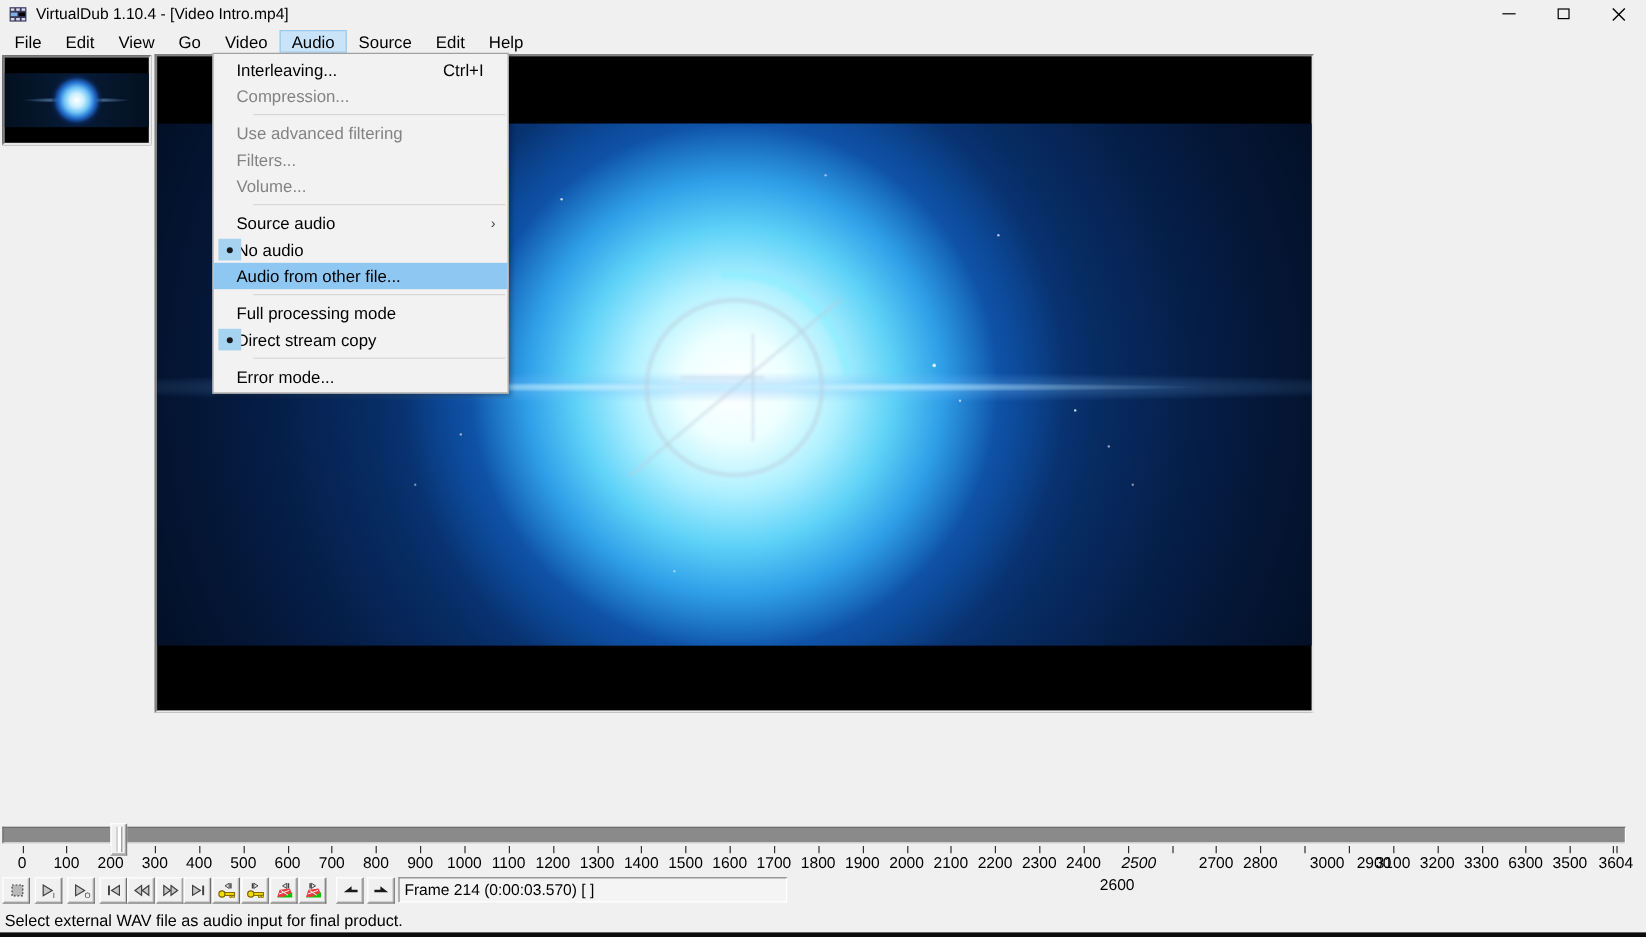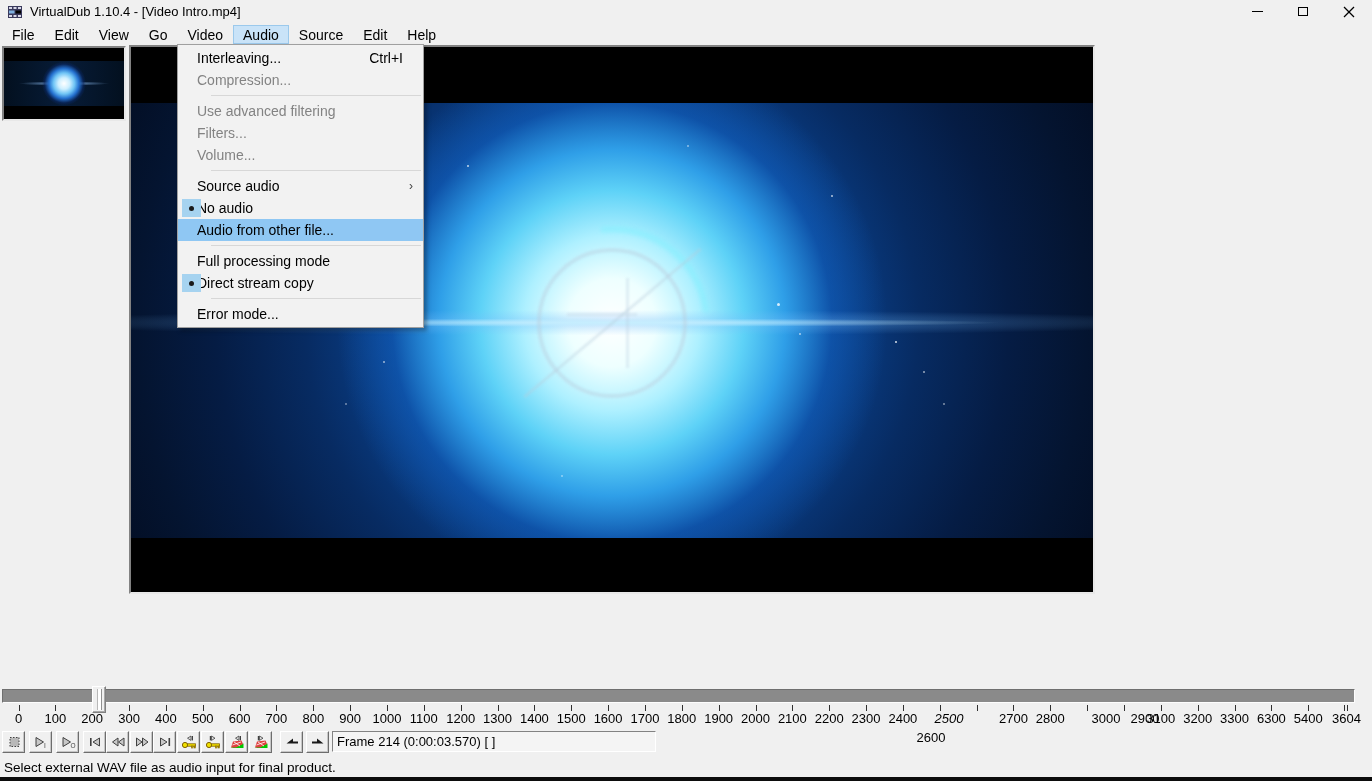--- a/index.html
+++ b/index.html
@@ -246,21 +246,21 @@
       <div class="tick-label" style="left: 1106px;">3000</div>
       <div class="tick" style="left: 1160.85px;"></div>
       <div class="tick-label" style="left: 1160.85px;">3100</div>
       <div class="tick" style="left: 1197.7px;"></div>
       <div class="tick-label" style="left: 1197.7px;">3200</div>
       <div class="tick" style="left: 1234.55px;"></div>
       <div class="tick-label" style="left: 1234.55px;">3300</div>
       <div class="tick" style="left: 1271.4px;"></div>
       <div class="tick-label" style="left: 1271.4px;">6300</div>
       <div class="tick" style="left: 1308.25px;"></div>
-      <div class="tick-label" style="left: 1308.25px;">5400</div>
+      <div class="tick-label" style="left: 1308.25px;">3500</div>
       <div class="tick" style="left: 1346.57px;"></div>
       <div class="tick" style="left: 1343.57px;"></div>
       <div class="tick-label" style="left: 1346.57px;">3604</div>
     </div>
 
   <div class="transport" id="transport">
       <div class="t-btn" style="left: 2px;">
         <svg width="16" height="14" viewBox="0 0 16 14">
           <rect x="4" y="2.5" width="9" height="9" fill="#b8b8b8" stroke="#404040" stroke-width="1" stroke-dasharray="1.5,1.5"></rect>
         </svg>

